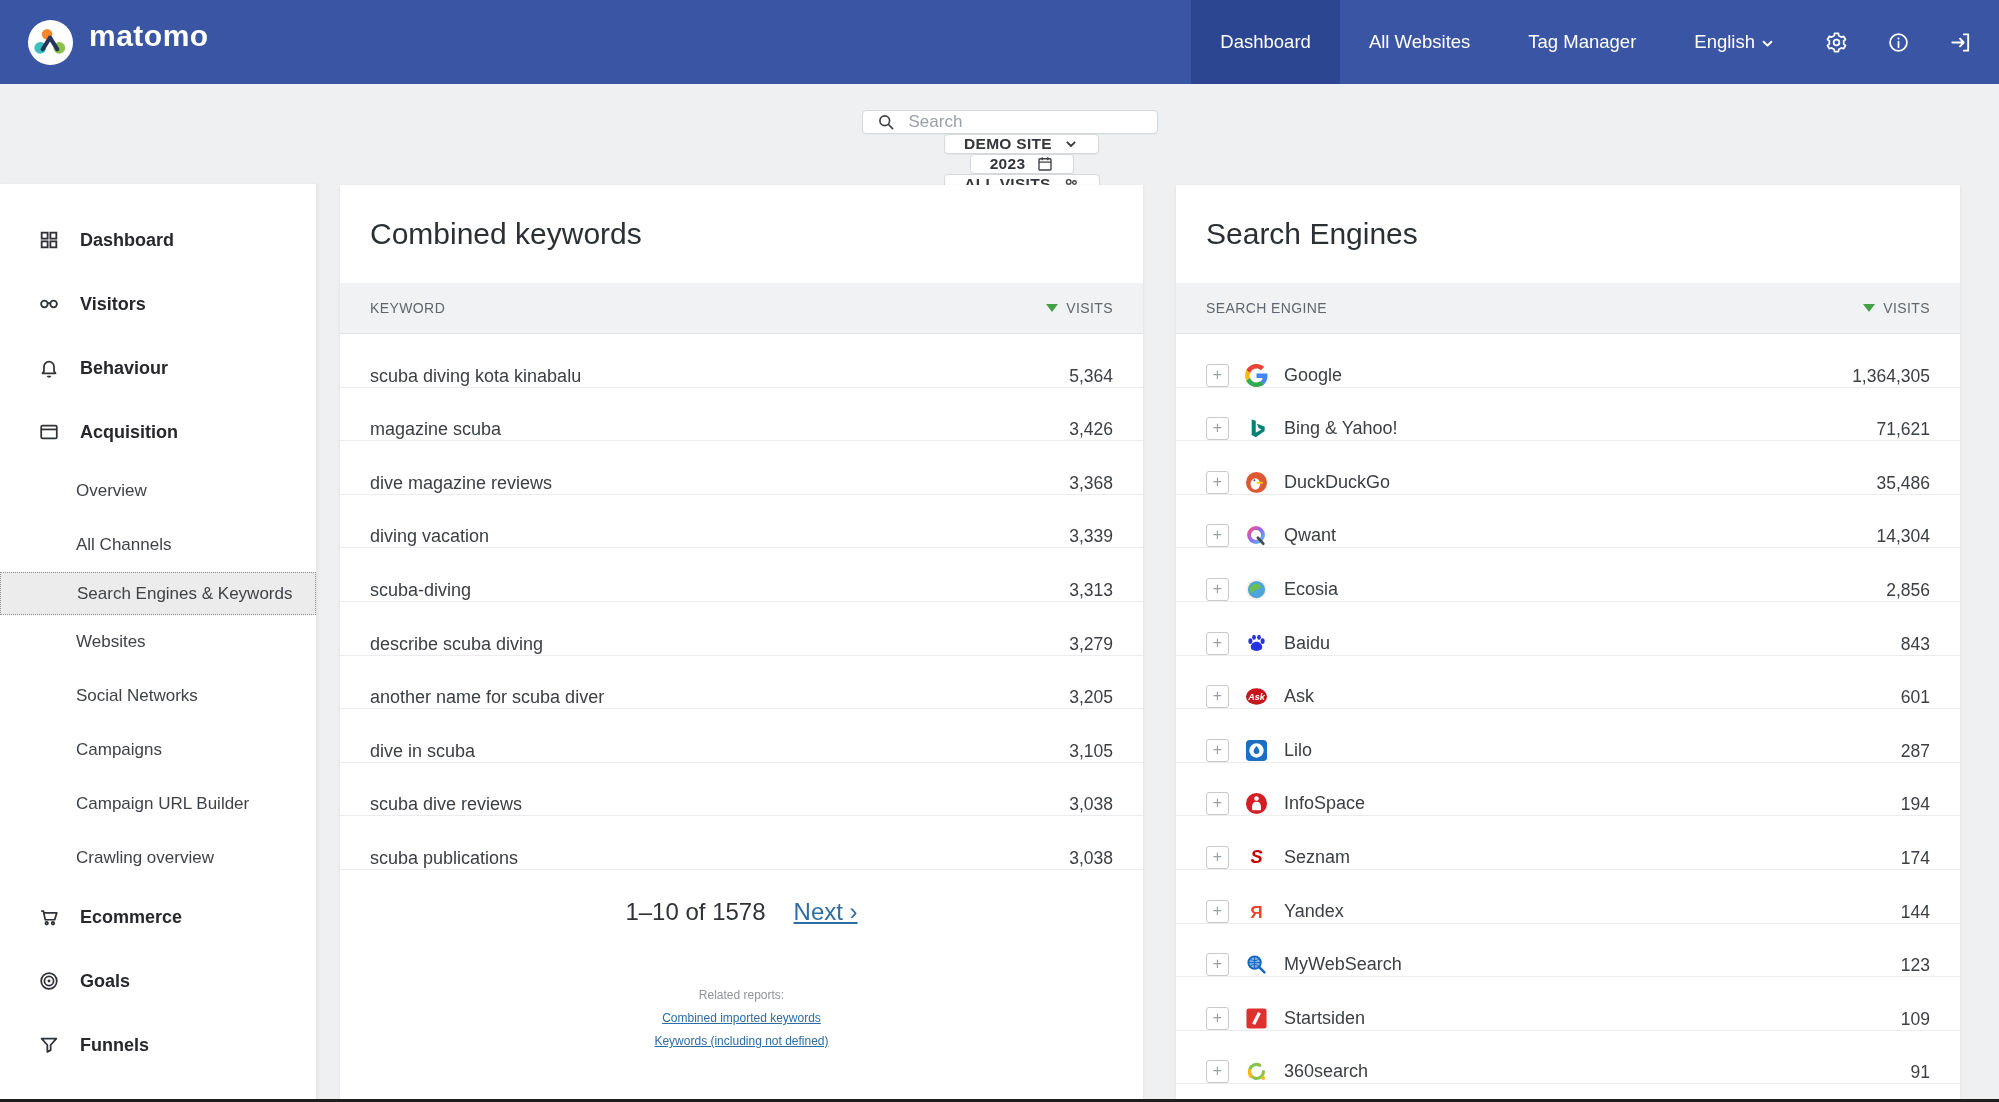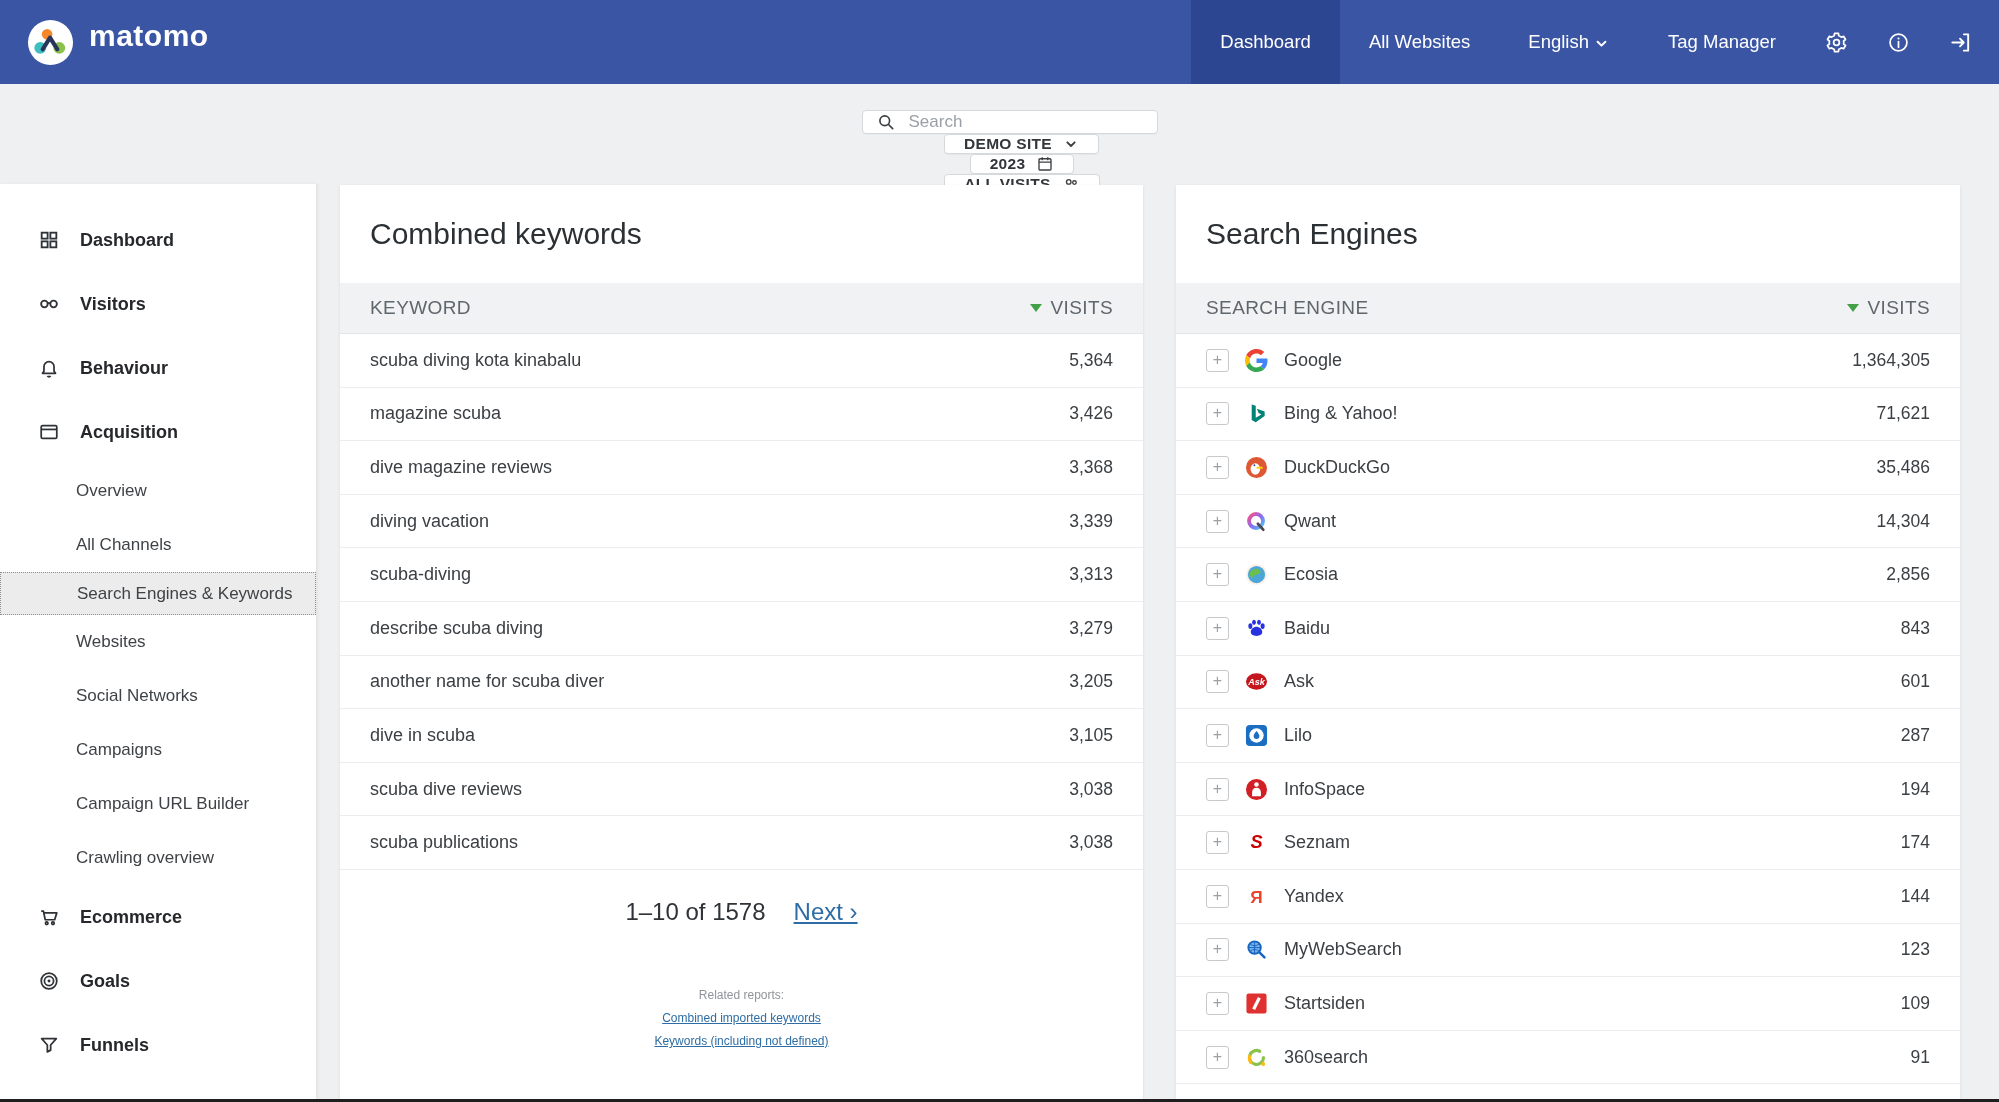--- a/index.html
+++ b/index.html
@@ -50,25 +50,25 @@
   .side-item.l2.selected { height:auto; padding:9px 22px 9px 76px; line-height:23px;
     background:#ececec; border:1px dotted #8f8f8f; }
 
   
   .panel { position:absolute; top:185px; bottom:0; background:#fff; box-shadow:0 1px 3px rgba(0,0,0,.09); }
   .panel-kw { left:340px; width:803px; }
   .panel-se { left:1176px; width:784px; }
   .panel-header { height:98px; display:flex; align-items:center; padding:12px 30px; }
   .panel-title { font-size:30px; color:#2b3034; font-weight:normal; margin:0; }
   .thead { height:51px; background:#f1f2f3; border-bottom:1px solid #e3e4e6; display:flex; align-items:center;
-    justify-content:space-between; padding:0 30px; font-size:19px; letter-spacing:.4px; color:#5f666c; }
+    justify-content:space-between; padding:0 30px; font-size:14px; letter-spacing:.4px; color:#5f666c; }
   .th-sort { display:flex; align-items:center; gap:8px; cursor:pointer; }
   .sort-arrow { width:0; height:0; border-left:6.5px solid transparent; border-right:6.5px solid transparent;
     border-top:8px solid #43a047; }
-  .trow { height:53.6px; display:flex; align-items:center; justify-content:space-between; padding:0 30px;
+  .trow { height:53.6px; display:flex; align-items:flex-end; justify-content:space-between; padding:0 30px;
     border-bottom:1px solid #ececee; font-size:18px; color:#3c4044; }
   .trow .visits { font-size:17.5px; color:#3c4044; }
   .se-left { display:flex; align-items:center; gap:16px; }
   .expander { width:23px; height:23px; border:1px solid #c7c9cb; border-radius:3px; background:#fff; color:#9ba0a4;
     font-size:16px; line-height:20px; text-align:center; cursor:pointer; flex:none; }
   .favicon { width:23px; height:23px; flex:none; display:flex; }
   .favicon svg { width:23px; height:23px; }
 
   .pager { display:flex; justify-content:center; align-items:flex-start; gap:28px; padding-top:28px;
     font-size:24px; color:#2f3337; }
@@ -96,29 +96,29 @@
     <span class="brand-name">matomo</span>
   </div>
   <nav class="topnav" id="topnav-items">
       <div class="topnav-item active">
         <span>Dashboard</span>
       </div>
       <div class="topnav-item">
         <span>All Websites</span>
       </div>
       <div class="topnav-item">
+        <span>Tag Manager</span>
+      </div>
+      <div class="topnav-item">
         <span>English</span>
         <span class="nav-chevron">
           <svg viewBox="0 0 24 24" fill="none" stroke="currentColor" stroke-width="2.8" stroke-linecap="round" stroke-linejoin="round">
             <path d="M6.5 9.5L12 15l5.5-5.5"></path>
           </svg>
         </span>
-      </div>
-      <div class="topnav-item">
-        <span>Tag Manager</span>
       </div>
     </nav>
   <div class="topnav-icons" id="topnav-icons">
       <span class="topnav-iconbtn">
         <span style="display: flex;">
           <svg viewBox="0 0 24 24" fill="none" stroke="currentColor" stroke-width="1.8" stroke-linejoin="round">
             <circle cx="12" cy="12" r="3"></circle>
             <path d="M19.4 13.6a7.8 7.8 0 0 0 0-3.2l2-1.5-2-3.4-2.3 1a7.6 7.6 0 0 0-2.7-1.6L14 2.5h-4l-.4 2.4a7.6 7.6 0 0 0-2.7 1.6l-2.3-1-2 3.4 2 1.5a7.8 7.8 0 0 0 0 3.2l-2 1.5 2 3.4 2.3-1a7.6 7.6 0 0 0 2.7 1.6l.4 2.4h4l.4-2.4a7.6 7.6 0 0 0 2.7-1.6l2.3 1 2-3.4z"></path>
           </svg>
         </span>

